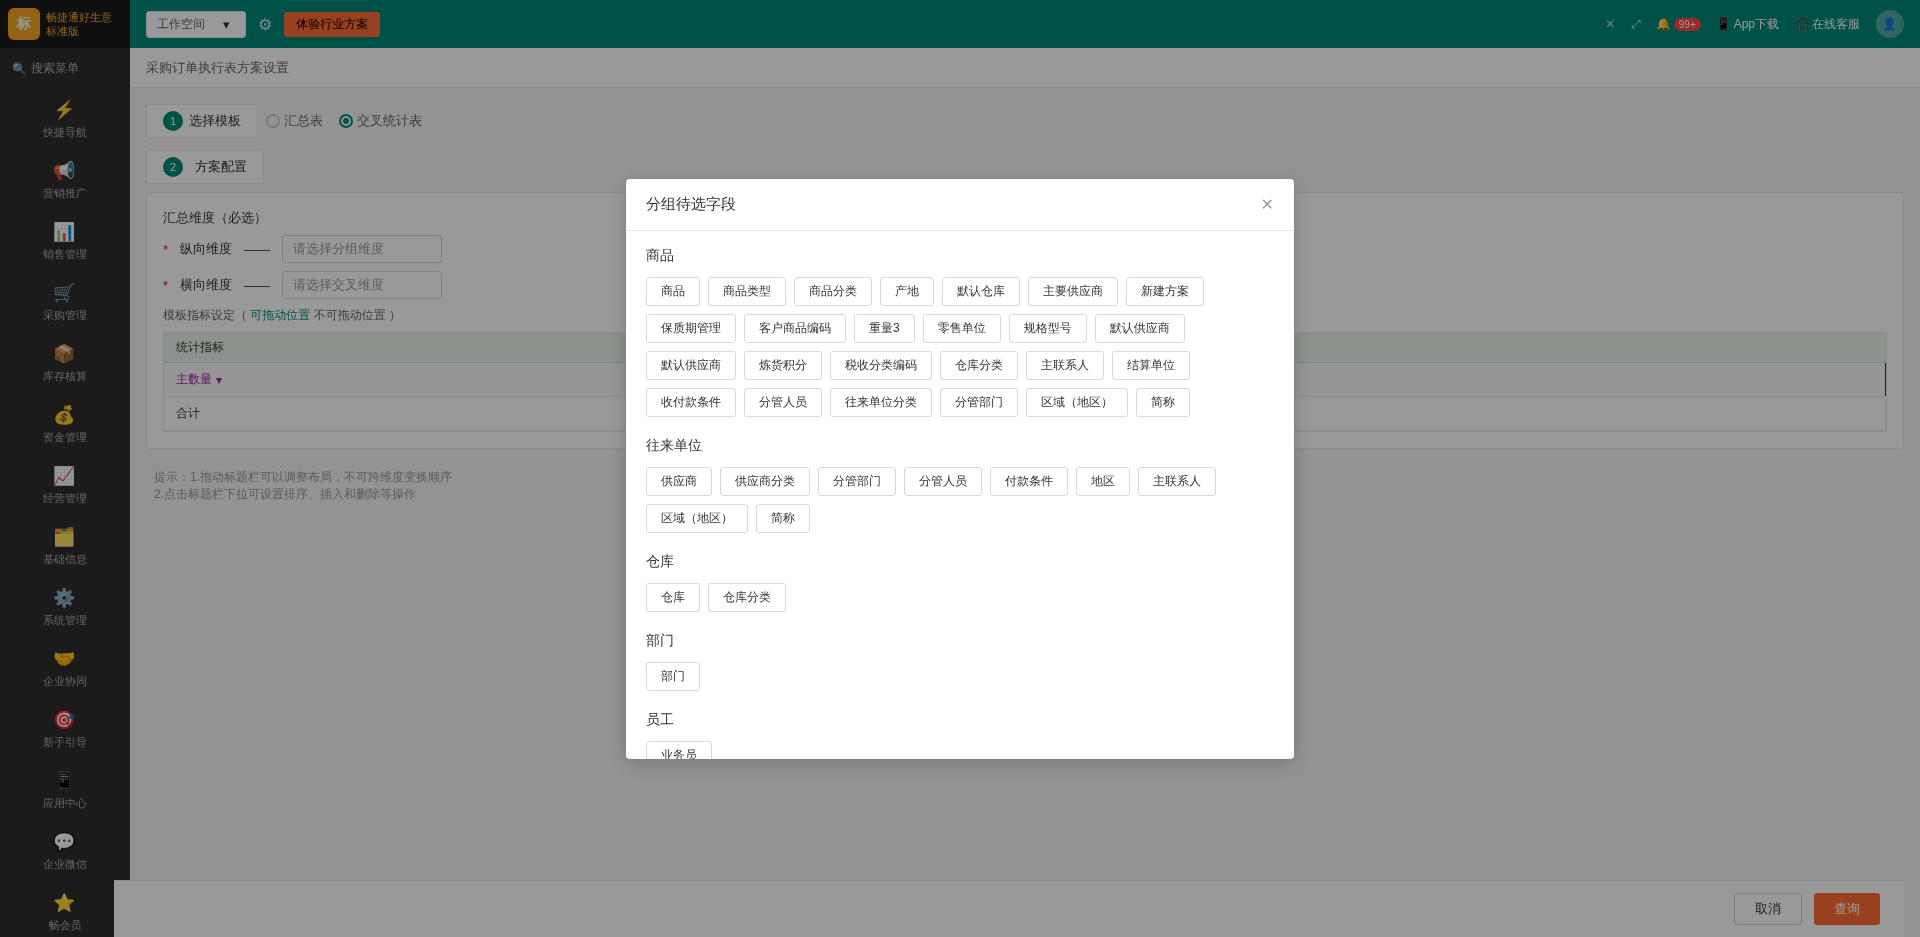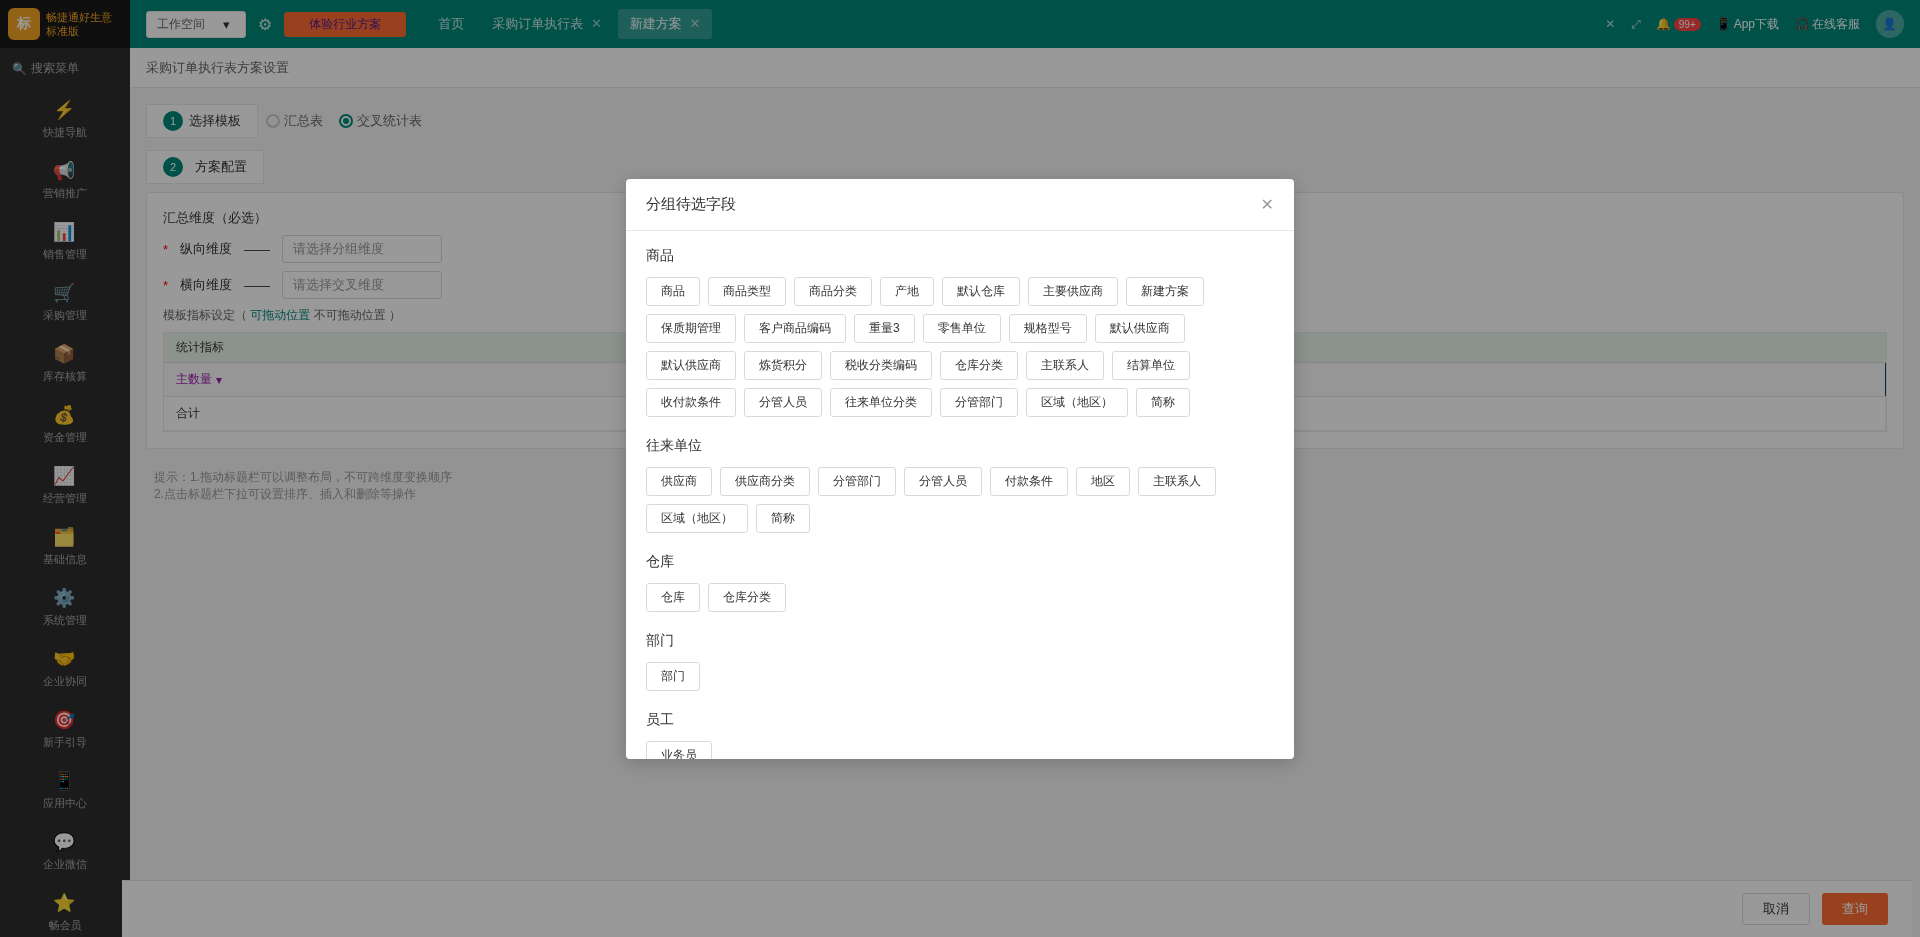--- a/index.html
+++ b/index.html
@@ -55,21 +55,21 @@
     .th { padding: 8px 12px; font-size: 12px; color: #a21caf; border-right: 1px solid #0c4a6e; }
     .table-row-data { display: flex; border-bottom: 1px solid #f0f0f0; }
     .td { padding: 8px 12px; font-size: 12px; color: #333; border-right: 1px solid #f0f0f0; }
 
     
     .hint-area { padding: 8px; color: #999; font-size: 12px; }
     .save-option { display: flex; align-items: center; gap: 6px; margin-top: 8px; font-size: 13px; color: #666; flex-direction: column; }
     .checkbox-box { width: 14px; height: 14px; border: 1px solid #ccc; border-radius: 2px; }
 
     
-    .footer-bar { position: fixed; bottom: 0; right: 8px; width: calc(100% - 130px); background: white; border-top: 1px solid #e8e8e8; padding: 12px 24px; display: flex; justify-content: flex-end; gap: 12px; }
+    .footer-bar { position: fixed; bottom: 0; right: 16px; width: calc(100% - 130px); background: white; border-top: 1px solid #e8e8e8; padding: 12px 24px; display: flex; justify-content: flex-end; gap: 12px; }
     .btn-cancel { padding: 6px 20px; border: 1px solid #d9d9d9; background: white; border-radius: 3px; cursor: pointer; font-size: 13px; color: #333; }
     .btn-confirm { padding: 6px 20px; border: none; background: #ff6b35; border-radius: 3px; cursor: pointer; font-size: 13px; color: white; }
 
     
     .modal-overlay { position: fixed; top: 0; left: 0; right: 0; bottom: 0; background: rgba(0,0,0,0.4); z-index: 1000; display: flex; align-items: center; justify-content: center; }
     .modal { background: white; border-radius: 4px; width: 668px; max-height: 580px; display: flex; flex-direction: column; box-shadow: 0 4px 20px rgba(0,0,0,0.2); }
     .modal-header { display: flex; align-items: center; justify-content: space-between; padding: 16px 20px; border-bottom: 1px solid #e8e8e8; flex-shrink: 0; }
     .modal-title { font-size: 15px; font-weight: 500; color: #333; }
     .modal-close { cursor: pointer; color: #999; font-size: 16px; }
     .modal-body { flex: 1; overflow-y: auto; padding: 16px 20px; }
@@ -77,21 +77,21 @@
     
     .field-group { margin-bottom: 20px; }
     .field-group-title { font-size: 14px; font-weight: 500; color: #333; margin-bottom: 12px; }
     .field-tags { display: flex; flex-wrap: wrap; gap: 8px; }
     .field-tag { border: 1px solid #d9d9d9; border-radius: 3px; padding: 5px 14px; font-size: 12px; color: #333; cursor: pointer; background: white; }
 
     
     .modal-body::-webkit-scrollbar { width: 6px; }
     .modal-body::-webkit-scrollbar-track { background: #f0f0f0; }
     .modal-body::-webkit-scrollbar-thumb { background: #ccc; border-radius: 3px; }
-    .experience-btn { background: #ff6b35; color: #4c1d95; border: none; border-radius: 3px; padding: 4px 25px; font-size: 12px; cursor: pointer; }
+    .experience-btn { background: #ff6b35; color: #000000; border: none; border-radius: 3px; padding: 4px 12px; font-size: 12px; cursor: pointer; }
 
     .dropdown-trigger { display: flex; align-items: center; gap: 18px; background: white; border: 1px solid #e8e8e8; border-radius: 3px; padding: 4px 10px; cursor: pointer; min-width: 100px; }
     .settings-icon { color: rgba(255,255,255,0.8); cursor: pointer; font-size: 16px; }
   </style>
 </head>
 <body>
 
 <div class="app-layout">
 
   <div class="sidebar">
@@ -169,25 +169,20 @@
 
   <div class="main-area">
 
     <div class="topbar">
       <div class="dropdown-trigger">
         <span style="font-size:12px;color:#666;">工作空间</span>
         <span>▾</span>
       </div>
       <span class="settings-icon">⚙</span>
       <button class="experience-btn">体验行业方案</button>
-      <div id="topbar-tabs" style="display:flex;gap:4px;margin-left:8px;">
-          <div class="topbar-tab">首页</div>
-          <div class="topbar-tab">采购订单执行表<span class="topbar-tab-close"> ✕</span></div>
-          <div class="topbar-tab active">新建方案<span class="topbar-tab-close"> ✕</span></div>
-        </div>
       <div class="topbar-right">
         <span style="color:rgba(255,255,255,0.7);">✕</span>
         <span style="color:rgba(255,255,255,0.7);">⤢</span>
         <div style="display:flex;align-items:center;gap:2px;">
           <span>🔔</span>
           <span class="topbar-badge">99+</span>
         </div>
         <div style="display:flex;align-items:center;gap:2px;">
           <span>📱</span>
           <span>App下载</span>

